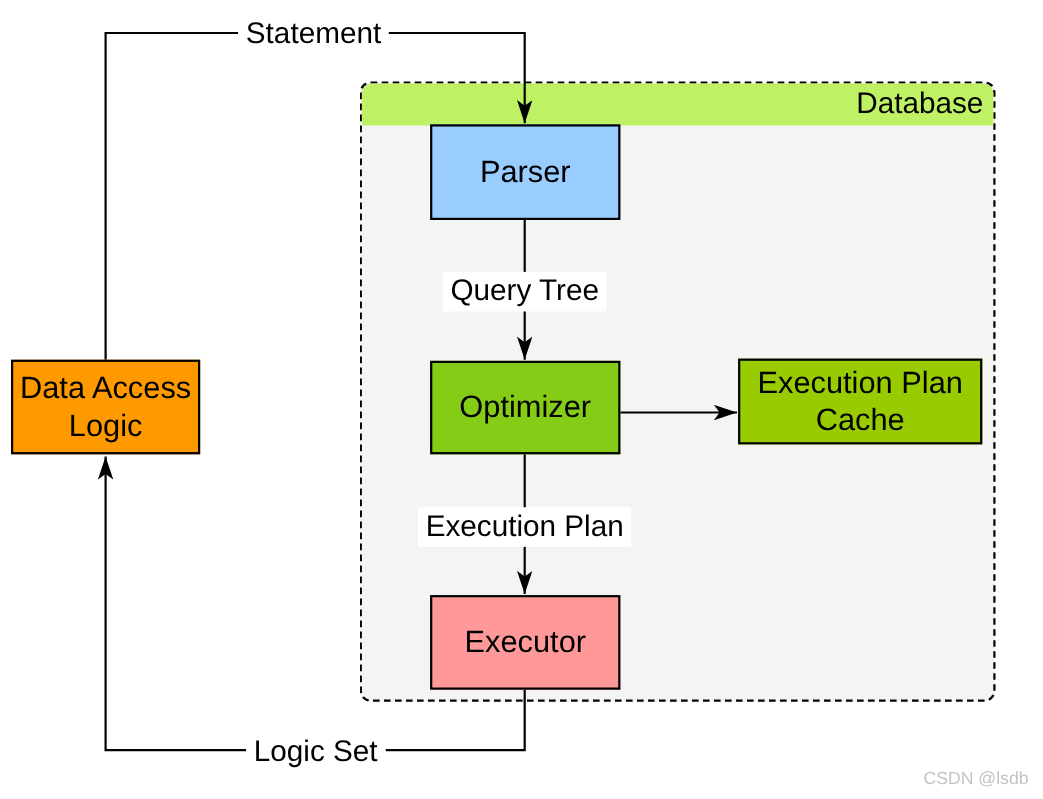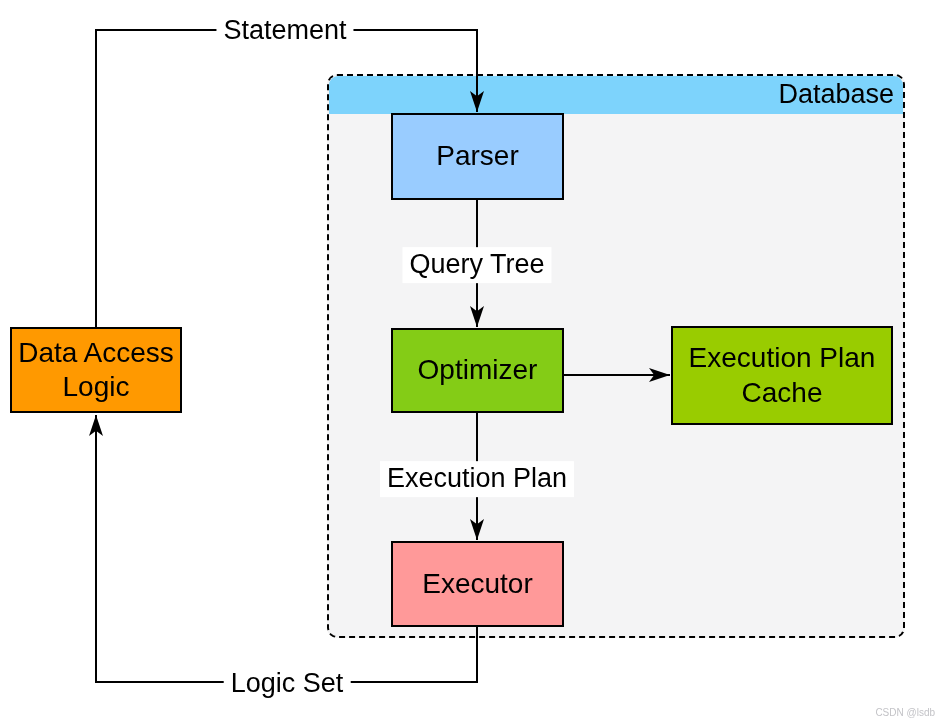--- a/index.html
+++ b/index.html
@@ -28,21 +28,21 @@
     border: 2px dashed #000000;
     border-radius: 10px;
     z-index: 1;
   }
   .db-header {
     position: absolute;
     left: 0;
     top: 0;
     right: 0;
     height: 38px;
-    background: #7dd3fc;
+    background: #bef264;
     border-radius: 9px 9px 0 0;
     font-size: 27px;
     line-height: 37px;
     text-align: right;
     padding-right: 9px;
     box-sizing: border-box;
   }
   
   svg.edges {
     position: absolute;
@@ -59,21 +59,21 @@
     align-items: center;
     justify-content: center;
     text-align: center;
     font-size: 28px;
     line-height: 1.22;
     z-index: 3;
     padding: 16px 2px;
   }
   .node-parser    { left: 391px; top: 113px; width: 173px; height: 87px; }
   .node-optimizer { left: 391px; top: 328px; width: 173px; height: 85px; }
-  .node-cache     { left: 671px; top: 326px; width: 222px; height: 99px; }
+  .node-cache     { left: 671px; top: 326px; width: 222px; height: 78px; }
   .node-executor  { left: 391px; top: 541px; width: 173px; height: 86px; }
   .node-dal       { left: 10px;  top: 327px; width: 172px; height: 86px; }
   
   .edge-label {
     position: absolute;
     transform: translate(-50%, -50%);
     background: #ffffff;
     font-size: 27px;
     line-height: 1.1;
     padding: 3px 7px;
@@ -82,21 +82,21 @@
   }
   .lbl-statement      { left: 285px; top: 31px;  }
   .lbl-query-tree     { left: 477px; top: 265px; }
   .lbl-execution-plan { left: 477px; top: 479px; }
   .lbl-result-set     { left: 287px; top: 684px; }
   
   .watermark {
     position: absolute;
     right: 13px;
     bottom: 8px;
-    font-size: 10px;
+    font-size: 16px;
     color: #c3c3c7;
     z-index: 5;
     margin-top: 24px;
   }
 </style>
 </head>
 <body>
 
 <div class="canvas">
 

